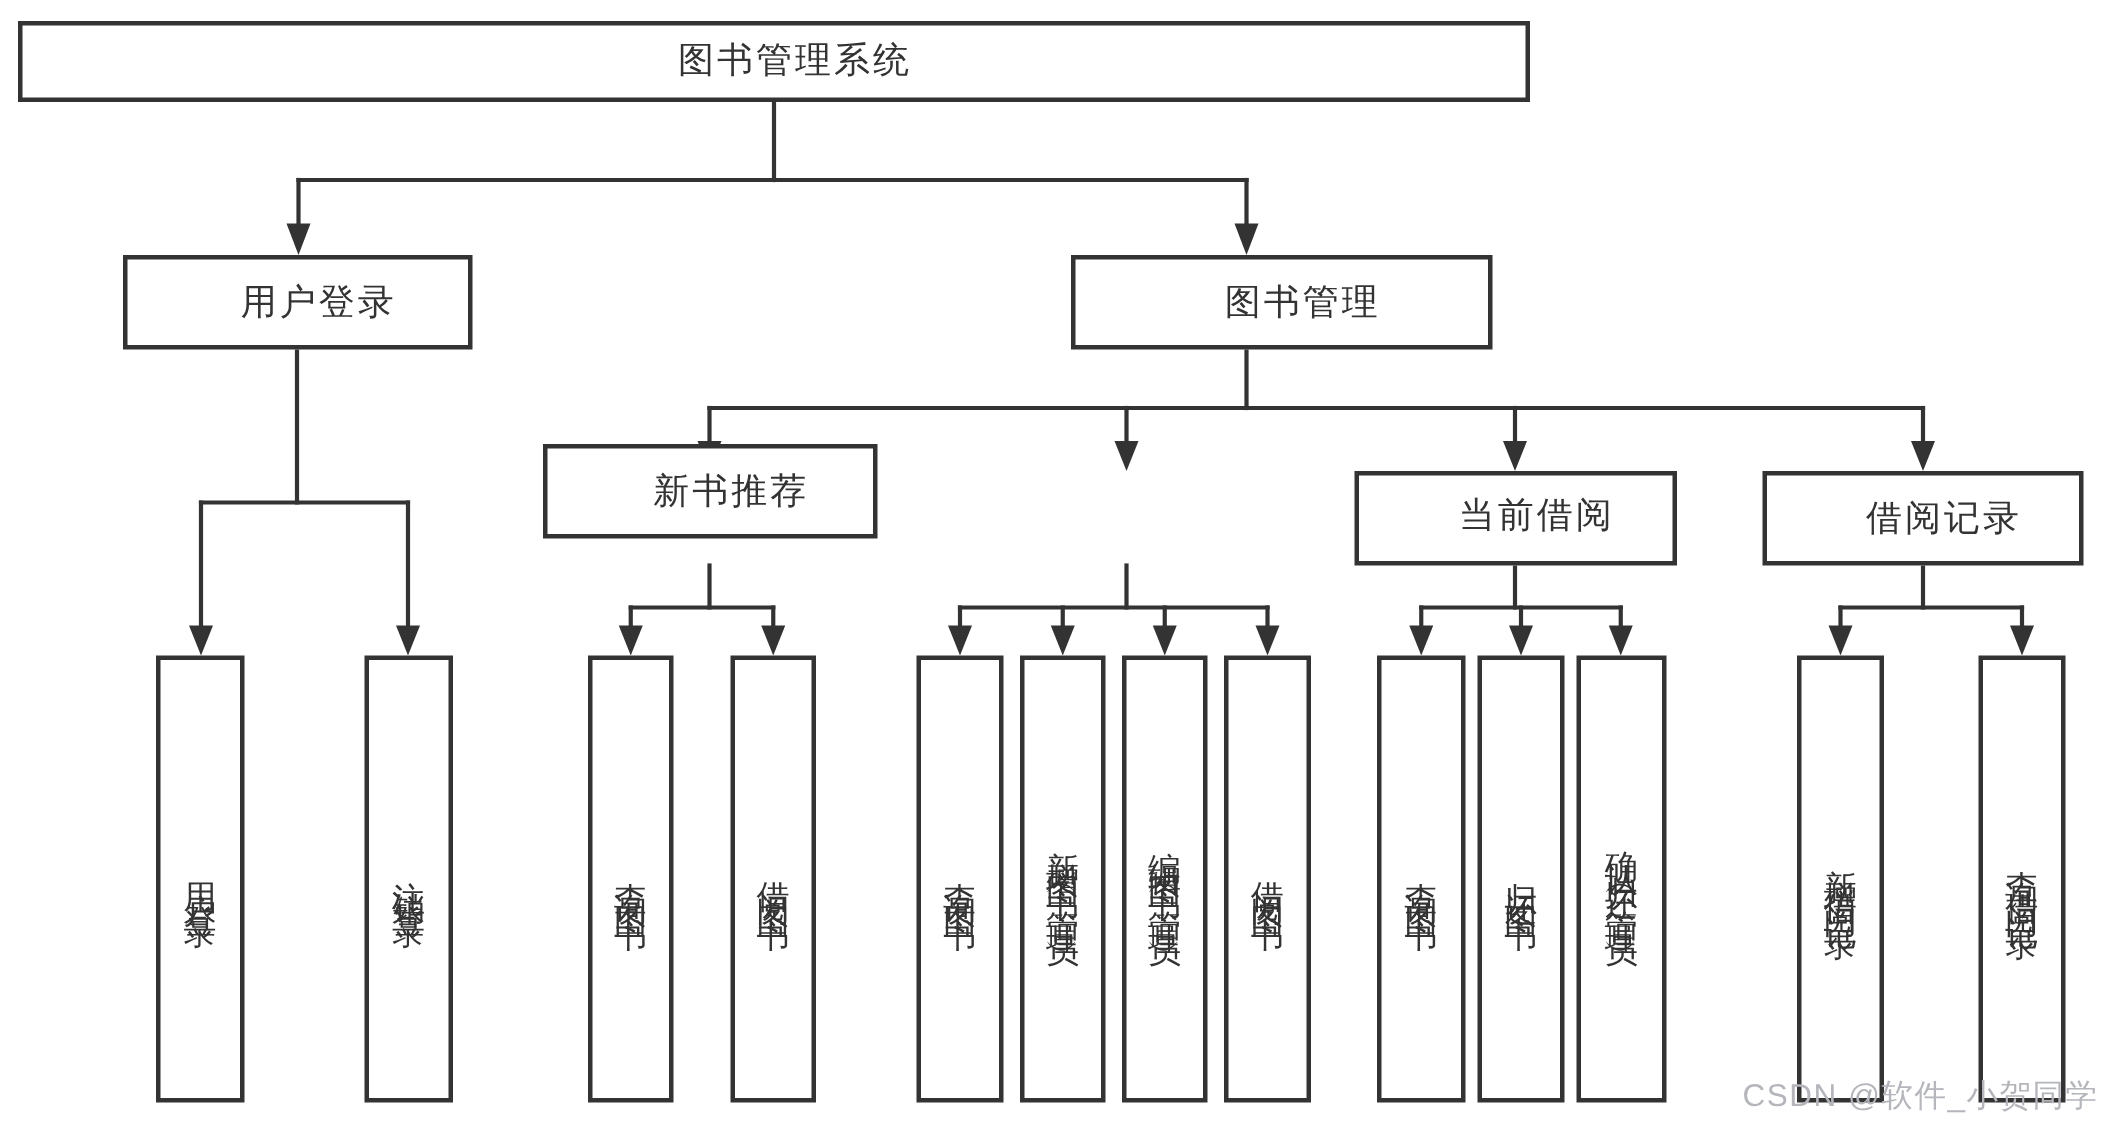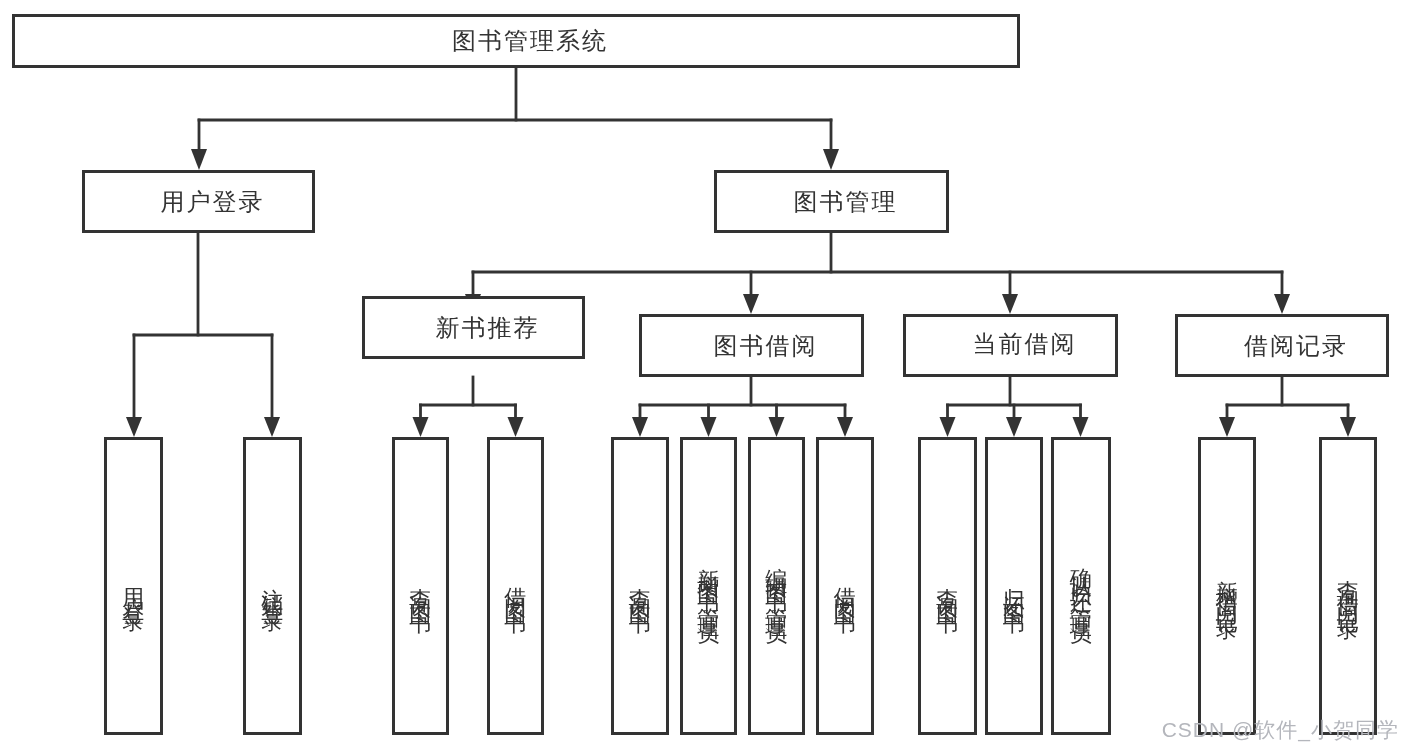--- a/index.html
+++ b/index.html
@@ -101,24 +101,23 @@
       <line x1="1227" y1="405" x2="1227" y2="419"></line>
       <polygon points="1219,417 1235,417 1227,437"></polygon>
       <line x1="1348" y1="405" x2="1348" y2="419"></line>
       <polygon points="1340,417 1356,417 1348,437"></polygon>
     </g>
   </svg>
 
   <div class="node h-node" style="left:12px; top:14px; width:1008px; height:54px;">图书管理系统</div>
 
   <div class="node h-node" style="left:82px; top:170px; width:233px; height:63px;">用户登录</div>
-  <div class="node h-node" style="left:714px; top:170px; width:235px; height:63px;">图书管理</div>
+  <div class="node h-node" style="left:714px; top:170px; width:281px; height:63px;">图书管理</div>
 
   <div class="node h-node" style="left:362px; top:296px; width:223px; height:63px;">新书推荐</div>
-  <div class="node h-node" style="left:639px; top:314px; width:225px; height:63px;">图书借阅</div>
   <div class="node h-node" style="left:903px; top:314px; width:215px; height:63px;font-family:Liberation Mono, monospace;">当前借阅</div>
   <div class="node h-node" style="left:1175px; top:314px; width:214px; height:63px;">借阅记录</div>
 
   <div class="node v-node" style="left:104px; top:437px; width:59px; height:298px;">用户登录</div>
   <div class="node v-node" style="left:243px; top:437px; width:59px; height:298px;">注销登录</div>
 
   <div class="node v-node" style="left:392px; top:437px; width:57px; height:298px;">查询图书</div>
   <div class="node v-node" style="left:487px; top:437px; width:57px; height:298px;">借阅图书</div>
 
   <div class="node v-node" style="left:611px; top:437px; width:58px; height:298px;">查询图书</div>

